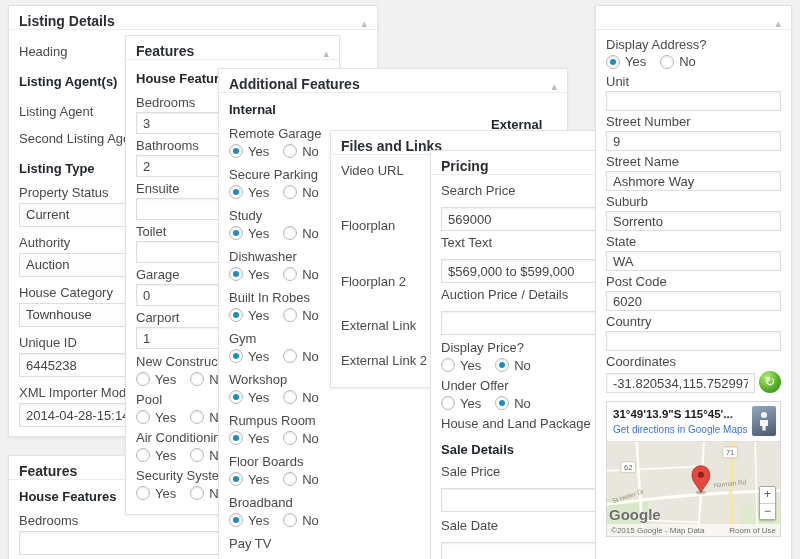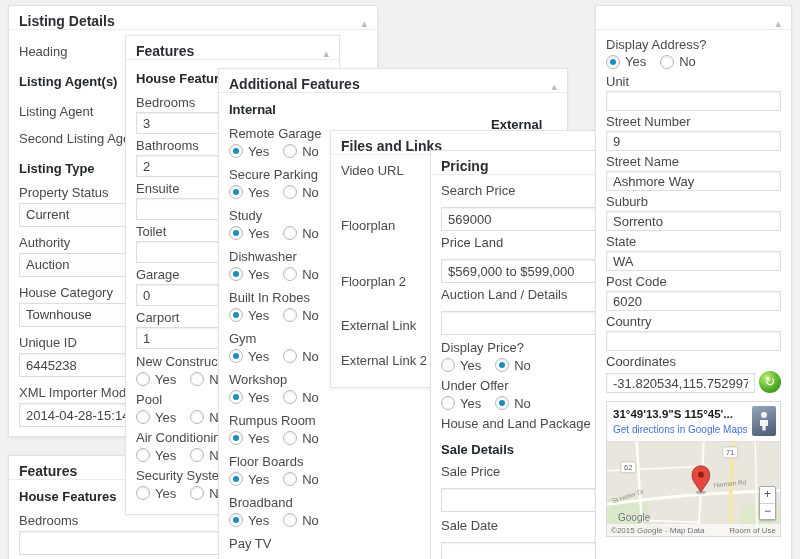--- a/index.html
+++ b/index.html
@@ -89,21 +89,21 @@
   .map-card { margin-top:8px; border:1px solid #d9d9d9; background:#fff; }
   .map-head { position:relative; padding:5px 32px 5px 6px; }
   .map-coords { font-size:11.5px; font-weight:bold; color:#1a1a1a; line-height:14px; white-space:nowrap; overflow:hidden; }
   .map-link { display:block; font-size:10px; color:#4272db; line-height:13px; margin-top:2px; text-decoration:none; white-space:nowrap; overflow:hidden; cursor:pointer; }
   .sv-thumb { position:absolute; top:4px; right:4px; width:24px; height:30px; border-radius:2px; background:linear-gradient(160deg,#93a7bc,#4a5a70); display:flex; align-items:center; justify-content:center; cursor:pointer; }
   .map-wrap { position:relative; height:95px; overflow:hidden; border-top:1px solid #e0e0e0; }
   .map-wrap svg.map-svg { position:absolute; inset:0; width:100%; height:100%; }
   .zoom-ctl { position:absolute; right:4px; bottom:16px; width:17px; border:1px solid #a8a8a8; border-radius:2px; overflow:hidden; background:#fff; box-shadow:0 1px 2px rgba(0,0,0,.25); }
   .zoom-btn { display:block; width:100%; height:16px; text-align:center; line-height:15px; font-size:12px; color:#565656; background:#fff; cursor:pointer; }
   .zoom-btn + .zoom-btn { border-top:1px solid #d0d0d0; }
-  .glogo { position:absolute; left:11px; bottom:13px; font-size:10px; font-weight:normal; color:#6f6f6f; text-shadow:0 0 2px #fff; }
+  .glogo { position:absolute; left:2px; bottom:13px; font-size:15px; font-weight:bold; color:#6f6f6f; text-shadow:0 0 2px #fff; }
   .map-foot { position:absolute; left:0; right:0; bottom:0; height:12px; display:flex; justify-content:space-between; align-items:center; padding:0 4px; background:rgba(250,249,246,.82); font-size:8px; color:#6e6e6e; white-space:nowrap; }
   .map-foot .terms { cursor:pointer; }
 </style>
 </head>
 <body>
 
 <div id="screen">
 
   <div class="panel" id="p-listing">
     <div class="ptitle">
@@ -361,24 +361,24 @@
   </div>
 
   <div class="panel" id="p-pricing">
     <div class="ptitle">
       <span>Pricing</span>
     </div>
     <div class="pbody">
       <label class="lbl first">Search Price</label>
       <input class="inp" type="text" value="569000" style="">
 
-      <label class="lbl">Price Land</label>
+      <label class="lbl">Text Text</label>
       <input class="inp" type="text" value="$569,000 to $599,000" style="">
 
-      <label class="lbl">Auction Land / Details</label>
+      <label class="lbl">Auction Price / Details</label>
       <input class="inp" type="text" value="" style="">
 
       <label class="lbl tog">Display Price?</label>
       <div class="radios">
         <span class="radio">
             <span class="rdot"></span>
             <span>Yes</span>
           </span>
         <span class="radio">
             <span class="rdot checked"></span>

